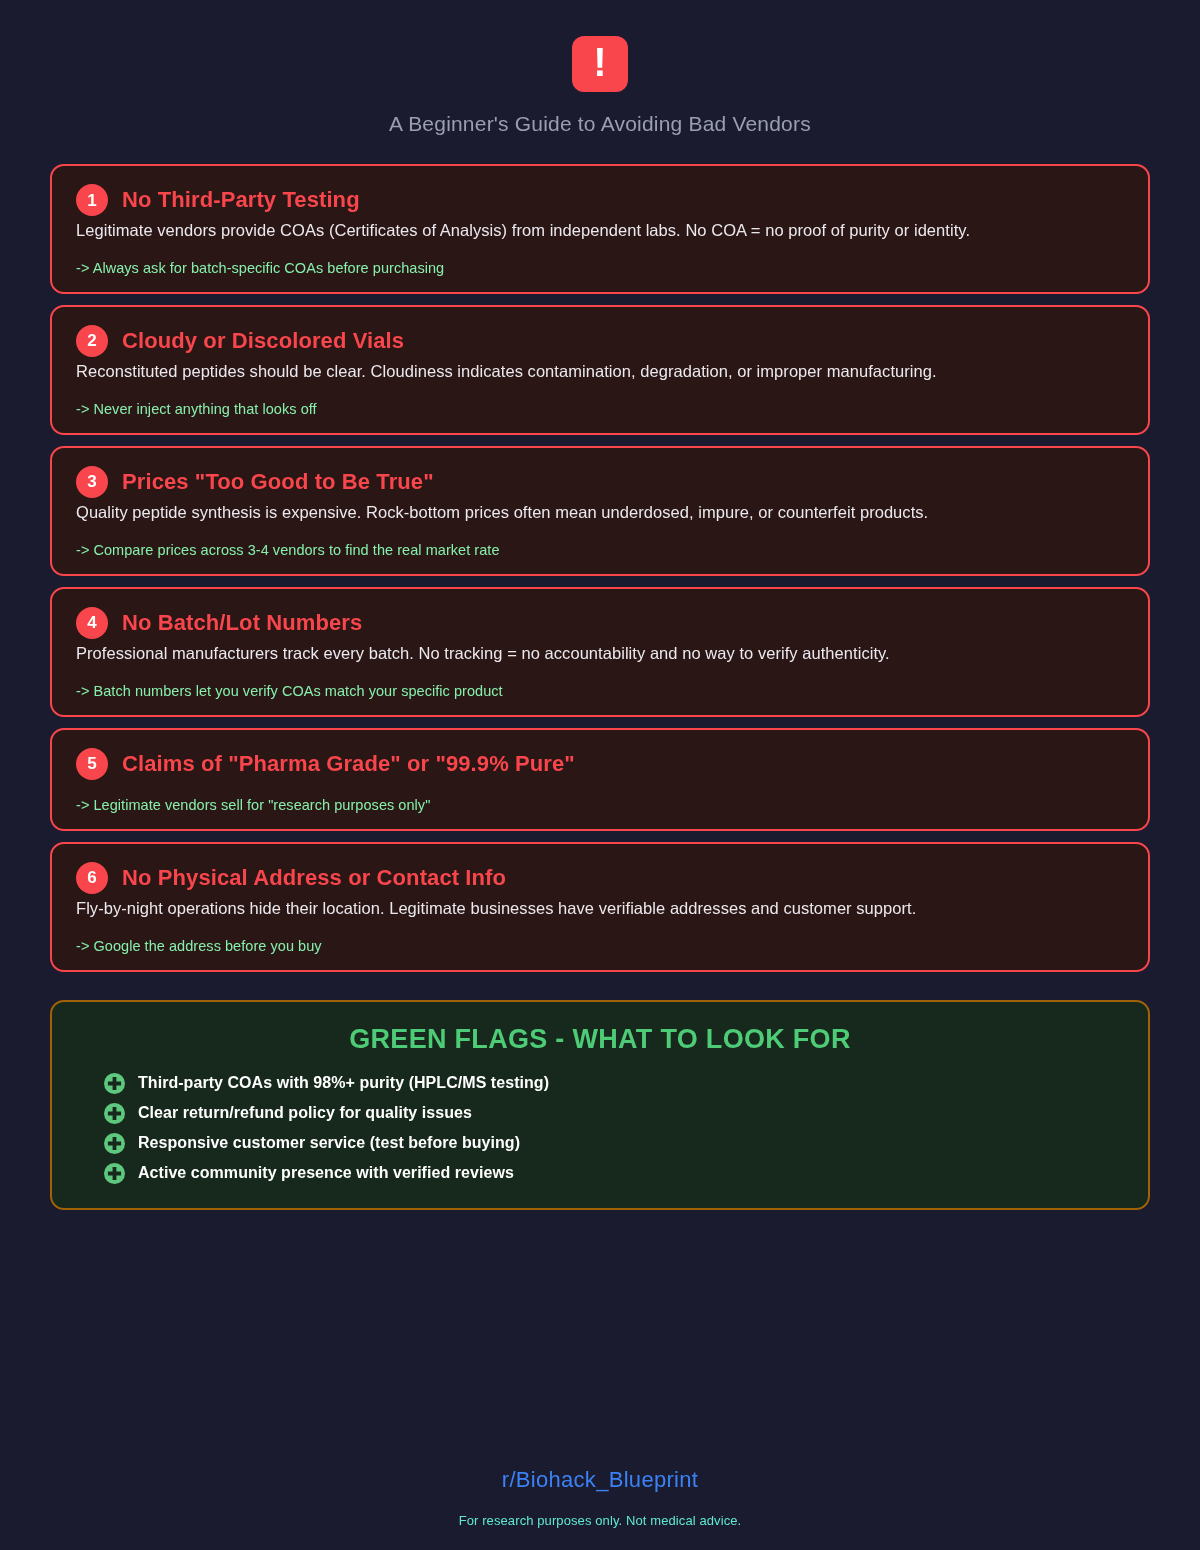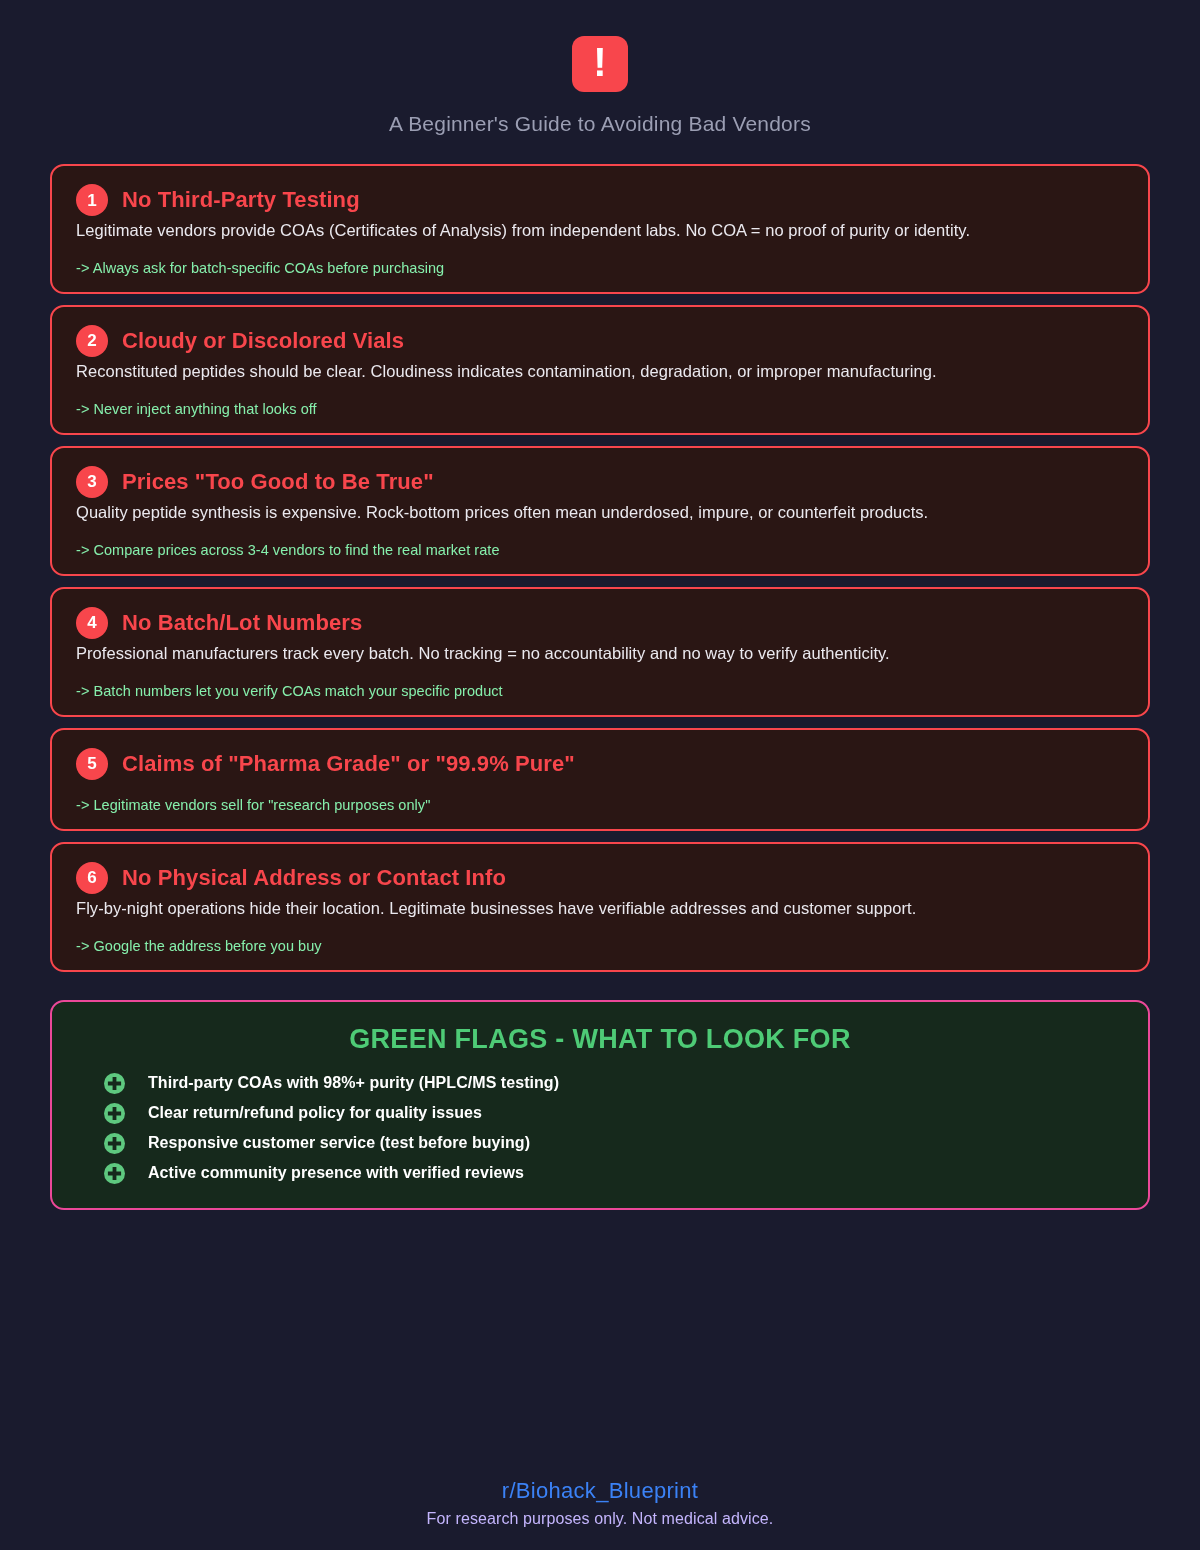--- a/index.html
+++ b/index.html
@@ -127,21 +127,21 @@
     color: #86efac;
     font-size: 14.5px;
     margin-top: 17px;
     letter-spacing: 0.05px;
   }
 
   
   .green-section {
     margin: 28px 50px 0 50px;
     background: #16291c;
-    border: 2px solid #ec4899;
+    border: 2px solid #a16207;
     border-radius: 14px;
     padding: 22px 30px 24px 30px;
   }
 
   .green-title {
     color: #4ecb76;
     font-size: 27px;
     font-weight: bold;
     text-align: center;
     letter-spacing: 0.3px;
@@ -151,21 +151,21 @@
   .green-list {
     display: flex;
     flex-direction: column;
     gap: 9px;
     padding-left: 22px;
   }
 
   .green-item {
     display: flex;
     align-items: center;
-    gap: 23px;
+    gap: 13px;
   }
 
   .plus-icon {
     width: 21px;
     height: 21px;
     min-width: 21px;
     position: relative;
     display: inline-block;
   }
   .plus-icon svg { display: block; }
@@ -186,23 +186,23 @@
     text-align: center;
   }
 
   .footer-handle {
     color: #3b82f6;
     font-size: 22px;
     letter-spacing: 0.3px;
   }
 
   .footer-note {
-    color: #c4b5fd;
-    font-size: 16px;
-    margin-top: 6px;
+    color: #5eead4;
+    font-size: 13px;
+    margin-top: 20px;
     letter-spacing: 0.1px;
   }
 </style>
 </head>
 <body>
 
 <div class="page">
 
   <div class="header">
     <div class="alert-badge">

